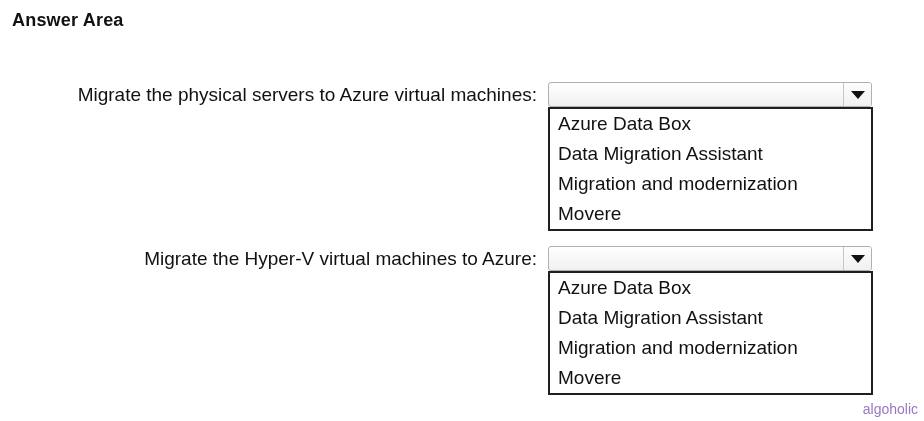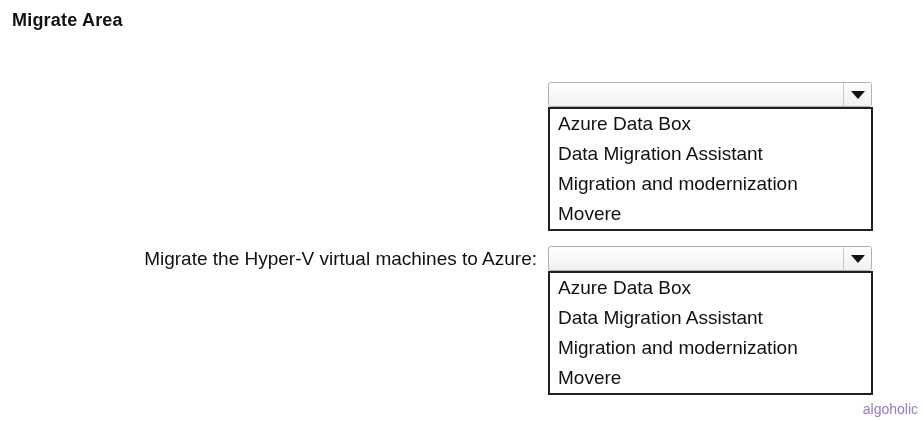--- a/index.html
+++ b/index.html
@@ -117,23 +117,24 @@
     position: absolute;
     right: 6px;
     bottom: 4px;
     font-size: 14px;
   }
 </style>
 </head>
 <body>
 
 <div class="screen">
-  <div class="page-title">Migrate Area</div>
+  <div class="page-title">Answer Area</div>
   <div class="questions" id="questions">
   <div class="question-row">
+    <div class="q-label">Migrate the physical servers to Azure virtual machines:</div>
     <div class="combo-wrap">
       <div class="combo">
         <div class="combo-value"></div>
         <div class="combo-btn">
           <span class="arrow"></span>
         </div>
       </div>
       <ul class="option-list">
             <li>Azure Data Box</li>
             <li>Data Migration Assistant</li>

